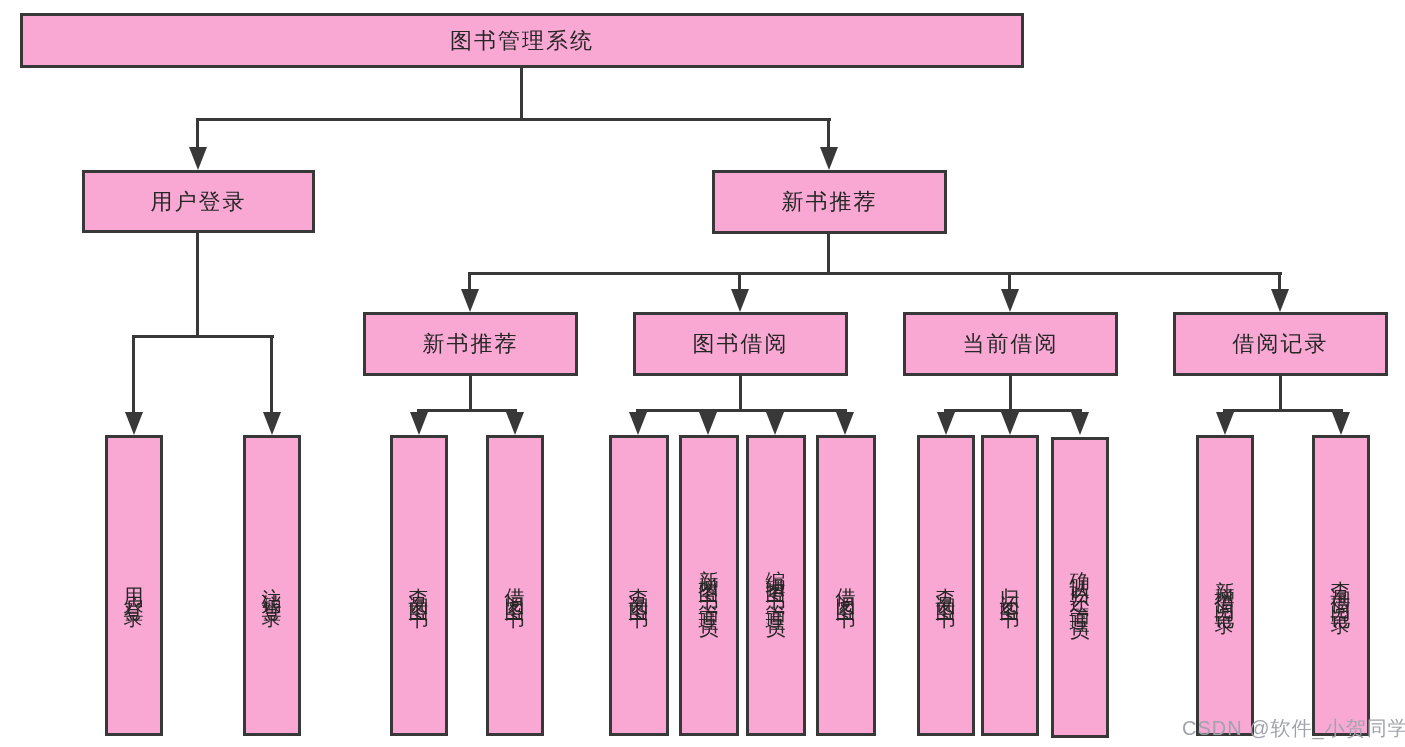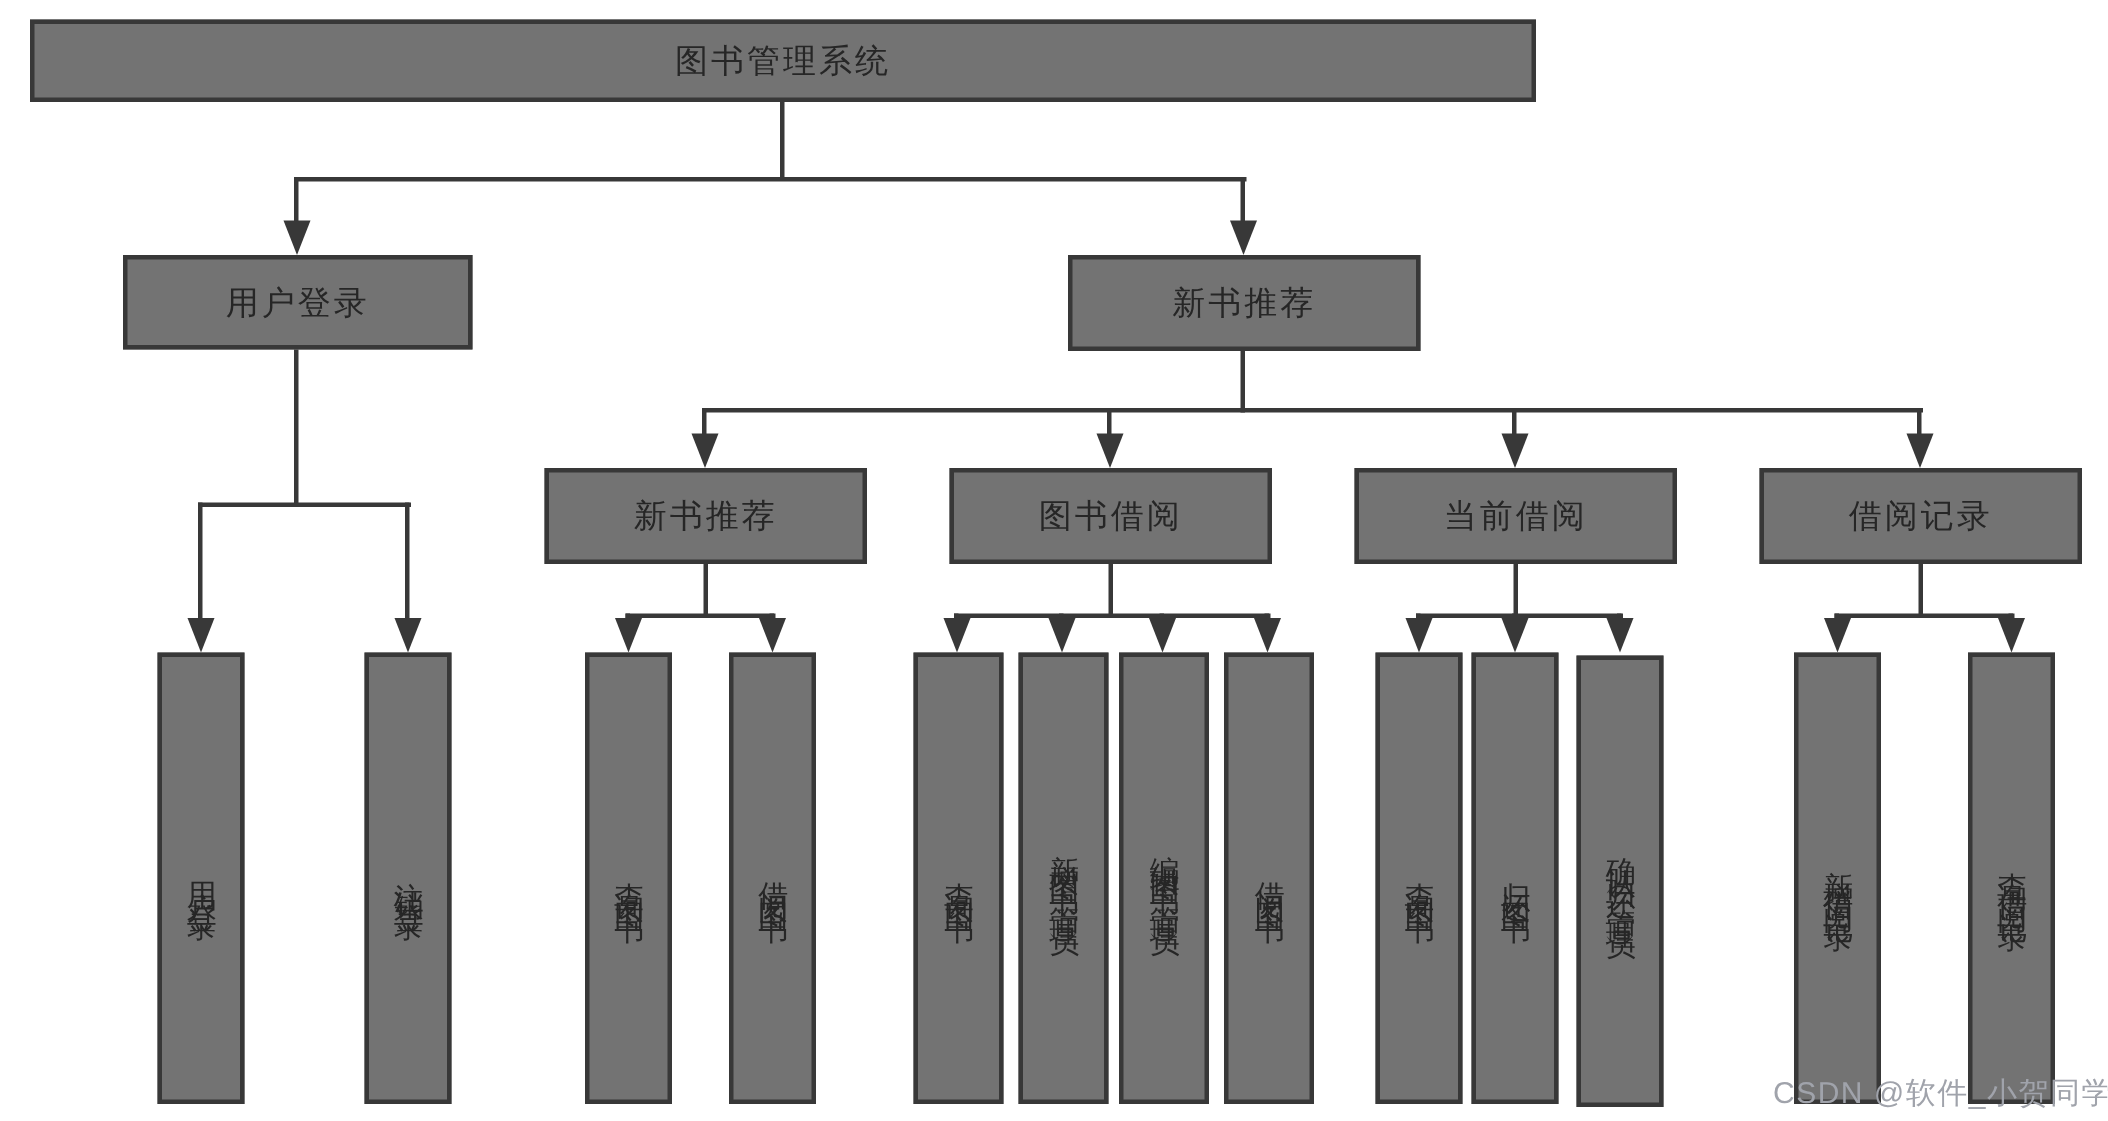--- a/index.html
+++ b/index.html
@@ -1,21 +1,21 @@
 <!DOCTYPE html>
 <html><head>
 <meta charset="utf-8">
 <style>
   html,body{margin:0;padding:0;background:#ffffff;}
   .canvas{
     position:relative;width:1405px;height:747px;background:#ffffff;overflow:hidden;
     font-family:"Liberation Sans","DejaVu Sans",sans-serif;
   }
   .box{
-    position:absolute;box-sizing:border-box;background:#737373;
+    position:absolute;box-sizing:border-box;background:#f9a8d4;
     border:3px solid #383838;display:flex;align-items:center;justify-content:center;
     color:#262626;
   }
   .hlabel{font-size:22px;letter-spacing:2px;white-space:nowrap;}
   .vtext{
     writing-mode:vertical-lr;text-orientation:mixed;
     font-size:20px;letter-spacing:7px;line-height:1;white-space:nowrap;
   }
   .vline{position:absolute;width:3px;background:#383838;}
   .hline{position:absolute;height:3px;background:#383838;}

